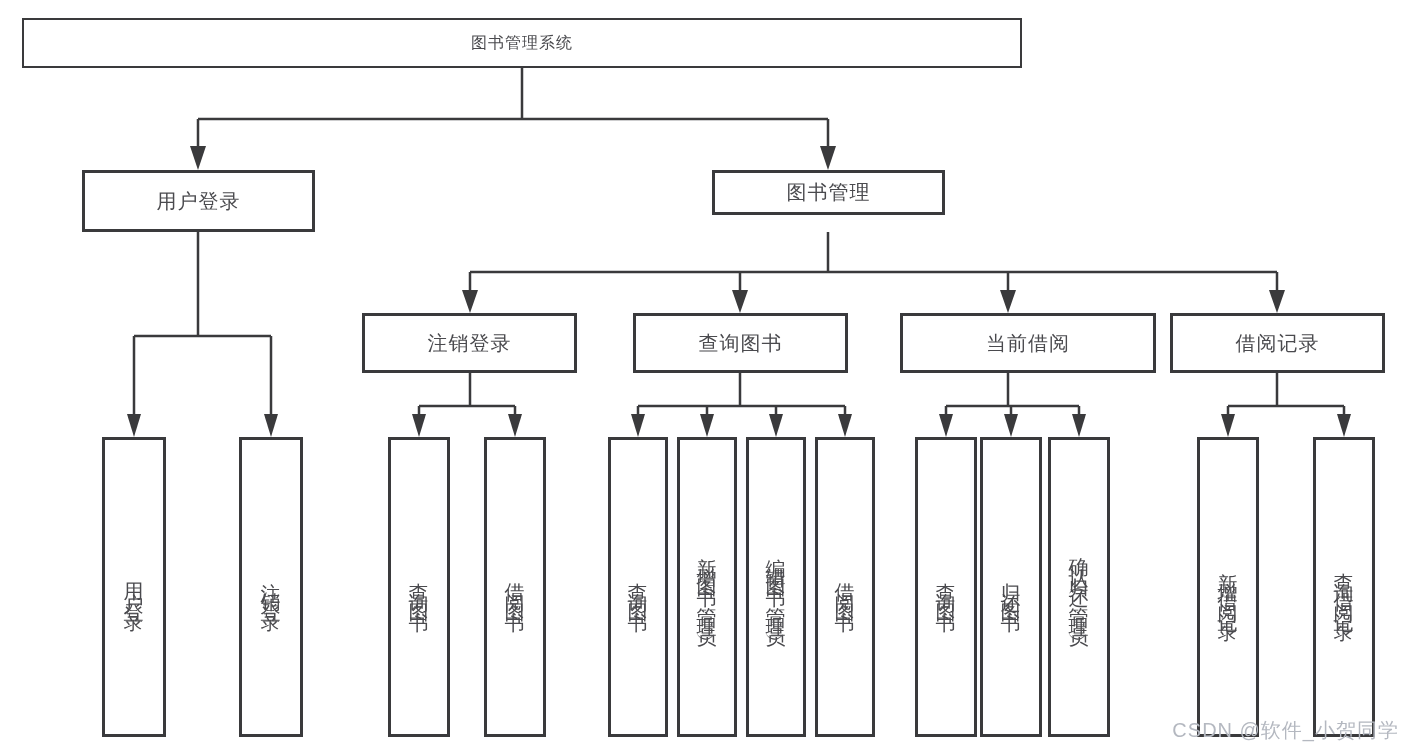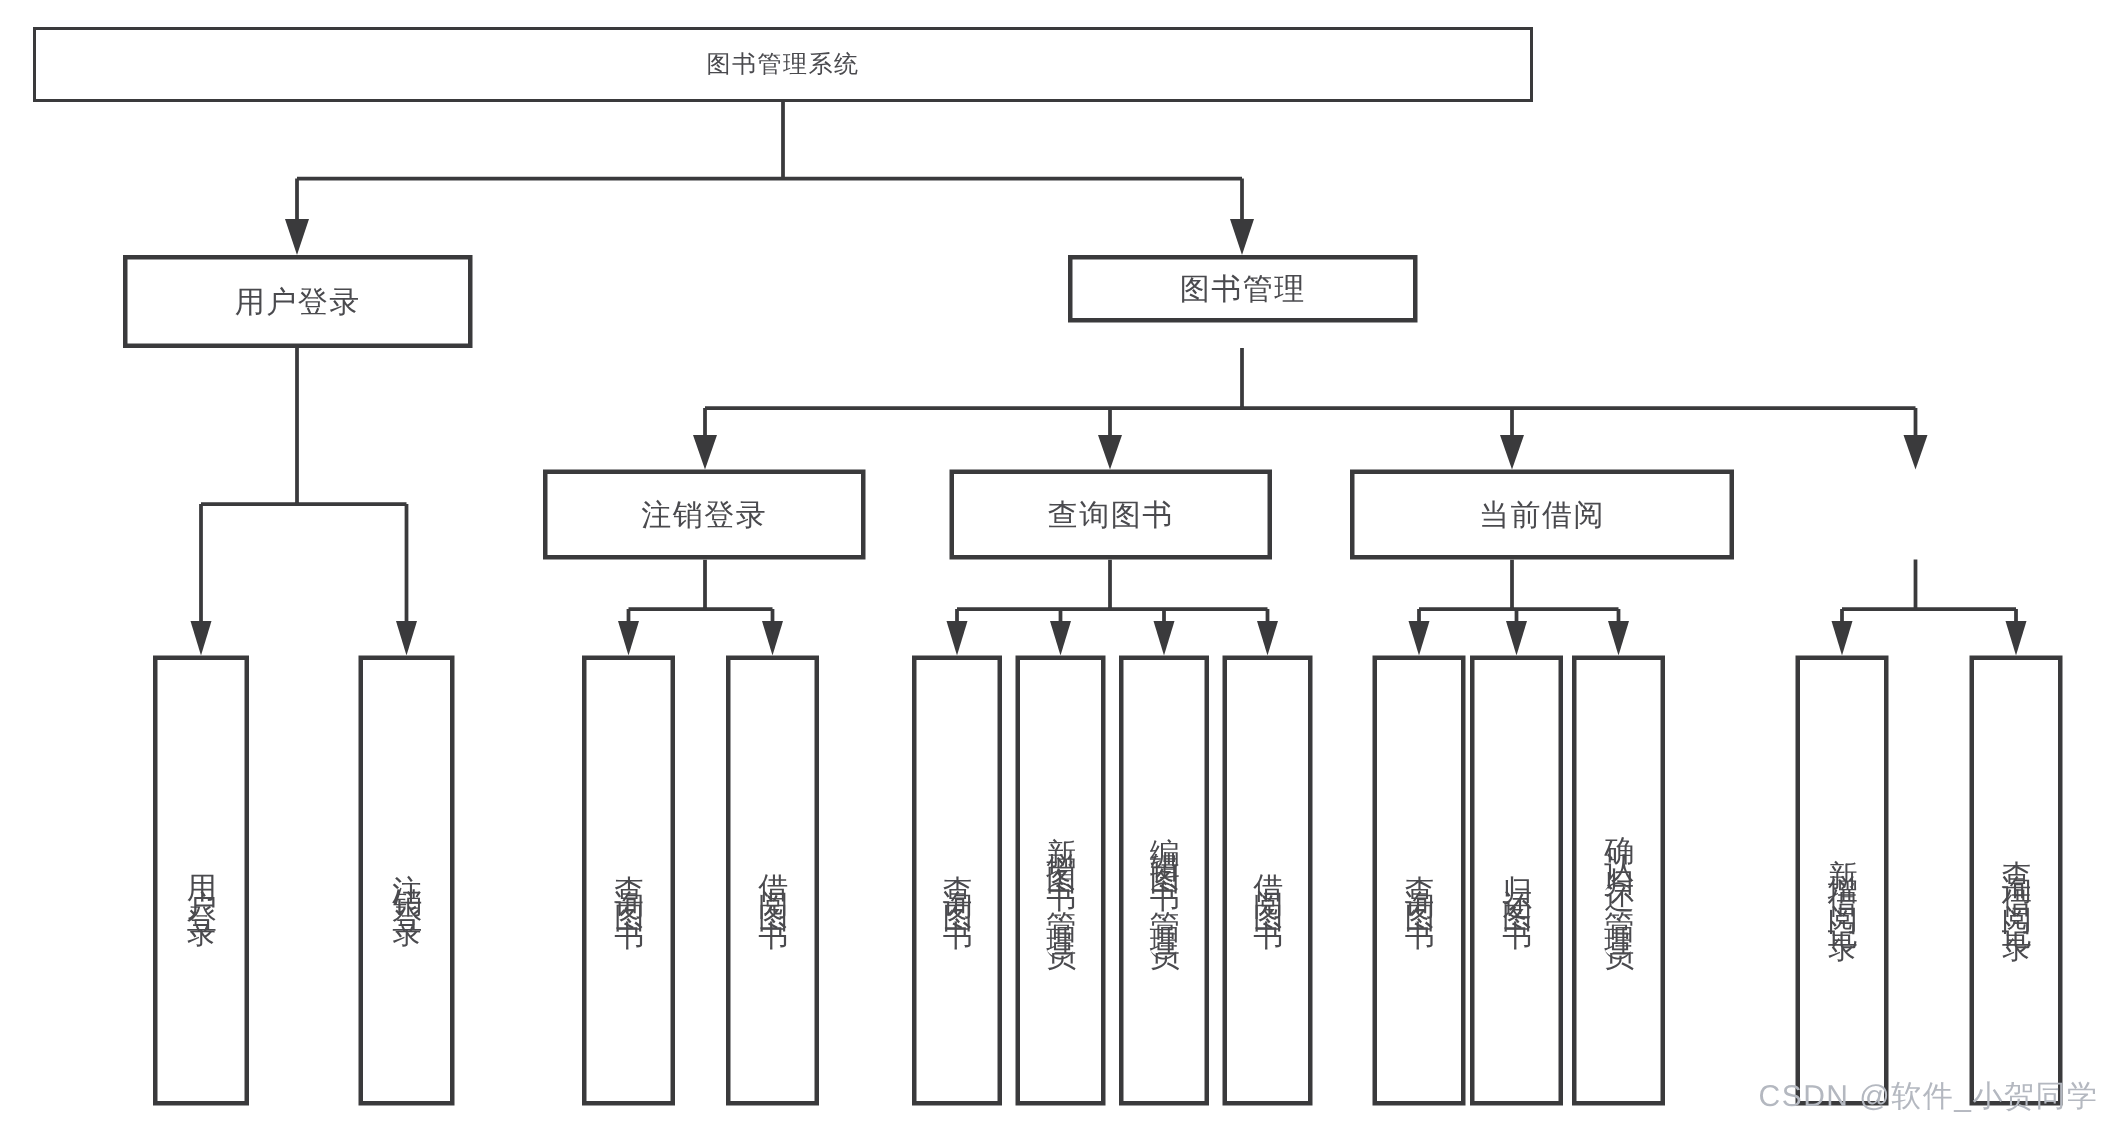--- a/index.html
+++ b/index.html
@@ -108,20 +108,21 @@
   </svg>
 
   <div class="node root" style="left:22px; top:18px; width:1000px; height:50px;">图书管理系统</div>
 
   <div class="node" style="left:82px; top:170px; width:233px; height:62px;">用户登录</div>
   <div class="node" style="left:712px; top:170px; width:233px; height:45px;">图书管理</div>
 
   <div class="node" style="left:362px; top:313px; width:215px; height:60px;">注销登录</div>
   <div class="node" style="left:633px; top:313px; width:215px; height:60px;">查询图书</div>
   <div class="node" style="left:900px; top:313px; width:256px; height:60px;">当前借阅</div>
+  <div class="node" style="left:1170px; top:313px; width:215px; height:60px;">借阅记录</div>
 
   <div class="node leaf" style="left:102px; top:437px; width:64px; height:300px;">
     <span class="vtext">用户登录</span>
   </div>
   <div class="node leaf" style="left:239px; top:437px; width:64px; height:300px;">
     <span class="vtext">注销登录</span>
   </div>
 
   <div class="node leaf" style="left:388px; top:437px; width:62px; height:300px;">
     <span class="vtext">查询图书</span>

